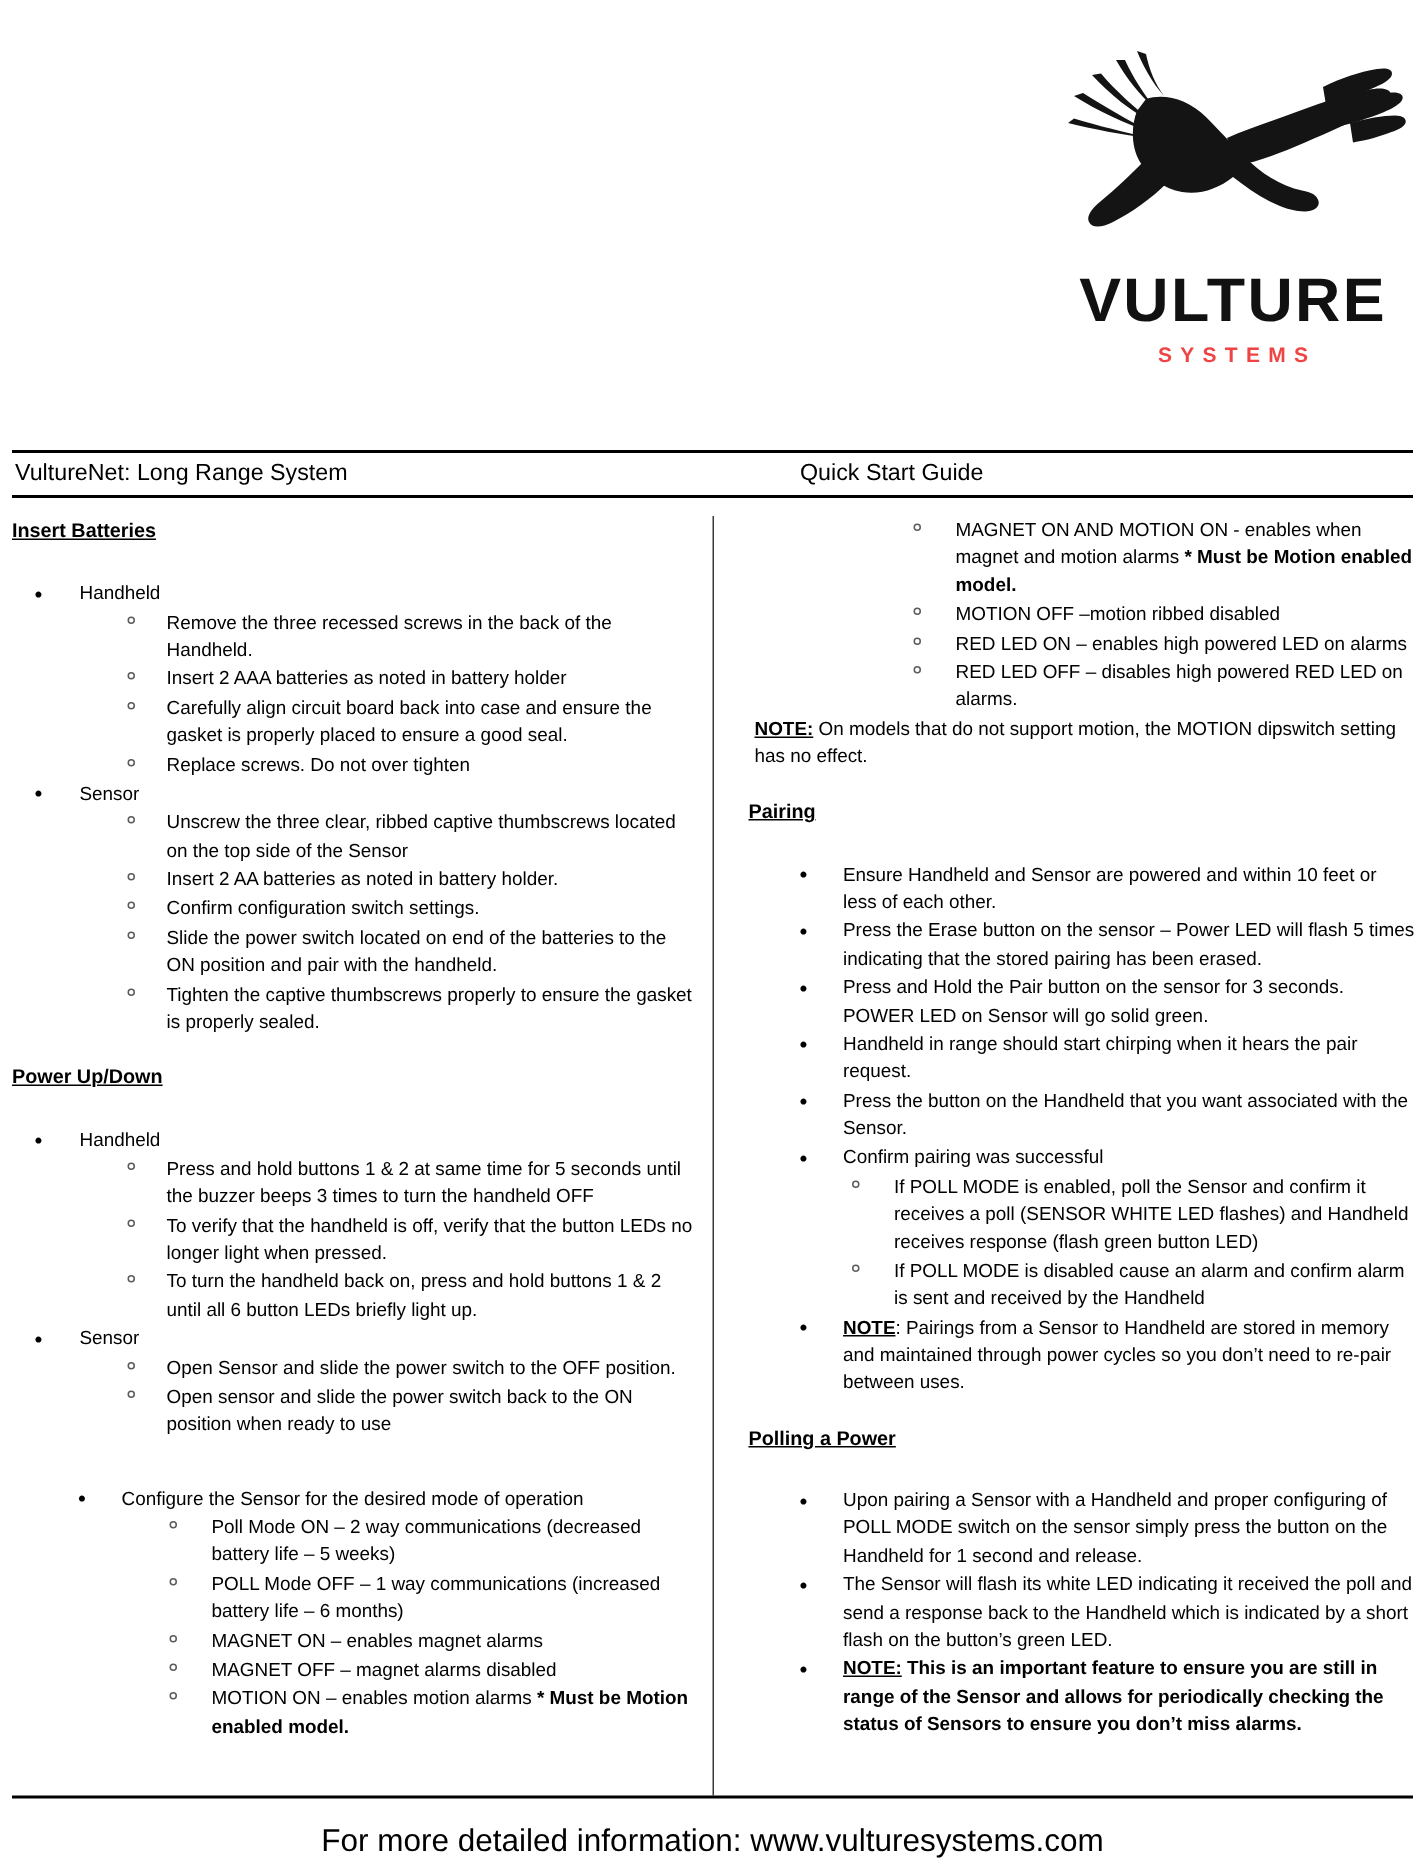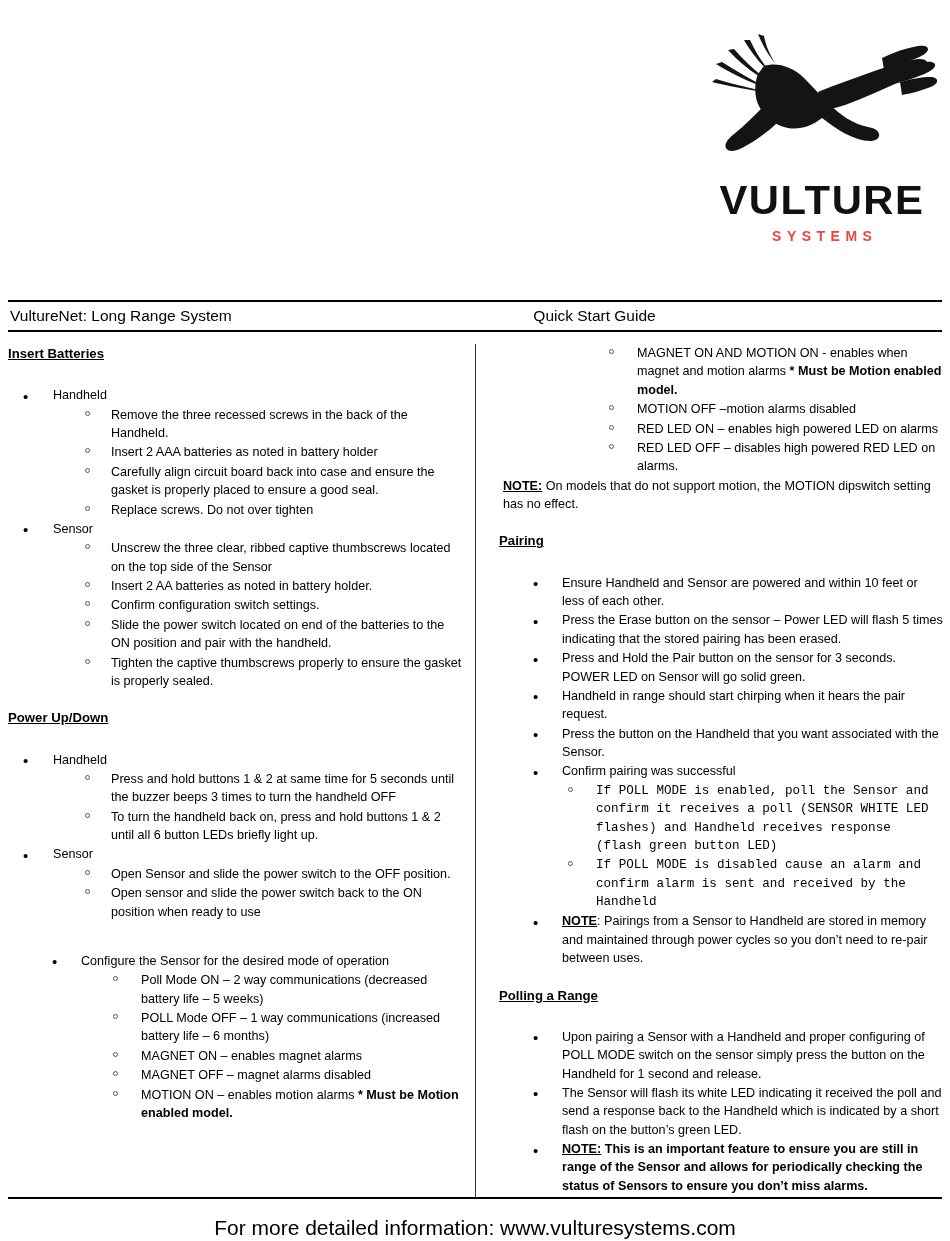--- a/index.html
+++ b/index.html
@@ -185,21 +185,21 @@
 
   
   .rlvl1 { padding-left: 63px; margin-bottom: 1px; }
   .rlvl1 > .mark {
     position: absolute;
     left: 34px;
     top: -0.5px;
     font-size: 15px;
     line-height: 1.46;
   }
-  .rlvl2 { padding-left: 97px; margin-bottom: 1px; font-family: Liberation Mono, monospace; }
+  .rlvl2 { padding-left: 97px; margin-bottom: 1px; }
   .rlvl2 > .mark {
     position: absolute;
     left: 69px;
     top: 5px;
     width: 5px;
     height: 5px;
     border: 1px solid #5a5a5a;
     border-radius: 50%;
     box-sizing: border-box;
   }
@@ -354,20 +354,24 @@
   <div class="li lvl1">
     <span class="mark">•</span>
     <span class="li-text">Handheld</span>
   </div>
   <div class="li lvl2">
     <span class="mark"></span>
     <span class="li-text">Press and hold buttons 1 &amp; 2 at same time for 5 seconds until the buzzer beeps 3 times to turn the handheld OFF</span>
   </div>
   <div class="li lvl2">
     <span class="mark"></span>
+    <span class="li-text">To verify that the handheld is off, verify that the button LEDs no longer light when pressed.</span>
+  </div>
+  <div class="li lvl2">
+    <span class="mark"></span>
     <span class="li-text">To turn the handheld back on, press and hold buttons 1 &amp; 2 until all 6 button LEDs briefly light up.</span>
   </div>
 
   <div class="li lvl1">
     <span class="mark">•</span>
     <span class="li-text">Sensor</span>
   </div>
   <div class="li lvl2">
     <span class="mark"></span>
     <span class="li-text">Open Sensor and slide the power switch to the OFF position.</span>
@@ -408,21 +412,21 @@
 </div>
 
 <div class="col col-right">
 
   <div class="li rlvl2t">
     <span class="mark"></span>
     <span class="li-text"><span>MAGNET ON AND MOTION ON - enables when magnet and motion alarms </span><span class="b">* Must be Motion enabled model.</span></span>
   </div>
   <div class="li rlvl2t">
     <span class="mark"></span>
-    <span class="li-text"><span>MOTION OFF –motion alarms disabled</span><span class="b"></span></span>
+    <span class="li-text"><span>MOTION OFF –motion ribbed disabled</span><span class="b"></span></span>
   </div>
   <div class="li rlvl2t">
     <span class="mark"></span>
     <span class="li-text"><span>RED LED ON – enables high powered LED on alarms</span><span class="b"></span></span>
   </div>
   <div class="li rlvl2t">
     <span class="mark"></span>
     <span class="li-text"><span>RED LED OFF – disables high powered RED LED on alarms.</span><span class="b"></span></span>
   </div>
 
@@ -468,21 +472,21 @@
     <span class="mark"></span>
     <span class="li-text">If POLL MODE is disabled cause an alarm and confirm alarm is sent and received by the Handheld</span>
   </div>
   <div class="li rlvl1">
     <span class="mark">•</span>
     <span class="li-text"><span class="b u">NOTE</span><span>:  Pairings from a Sensor to Handheld are stored in memory and maintained through power cycles so you don’t need to re-pair between uses.</span></span>
   </div>
 
   <div class="spacer-md"></div>
   <div class="sec-head-wrap">
-    <div class="sec-head">Polling a Range</div>
+    <div class="sec-head">Polling a Power</div>
   </div>
   <div class="spacer-sm"></div>
 
   <div class="li rlvl1">
     <span class="mark">•</span>
     <span class="li-text">Upon pairing a Sensor with a Handheld and proper configuring of POLL MODE switch on the sensor simply press the button on the Handheld for 1 second and release.</span>
   </div>
   <div class="li rlvl1">
     <span class="mark">•</span>
     <span class="li-text">The Sensor will flash its white LED indicating it received the poll and send a response back to the Handheld which is indicated by a short flash on the button’s green LED.</span>

